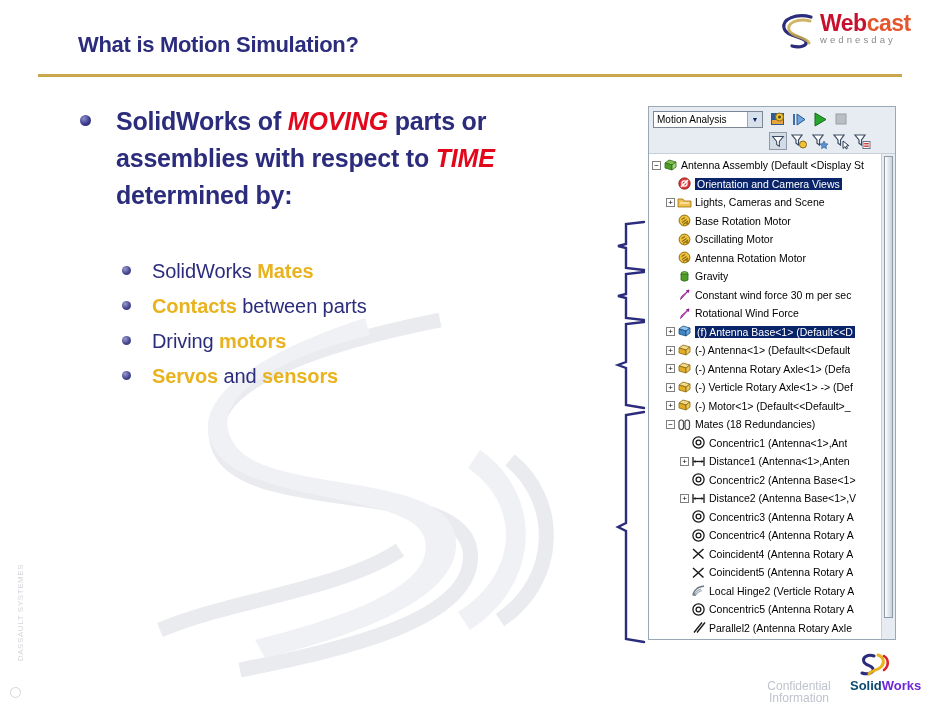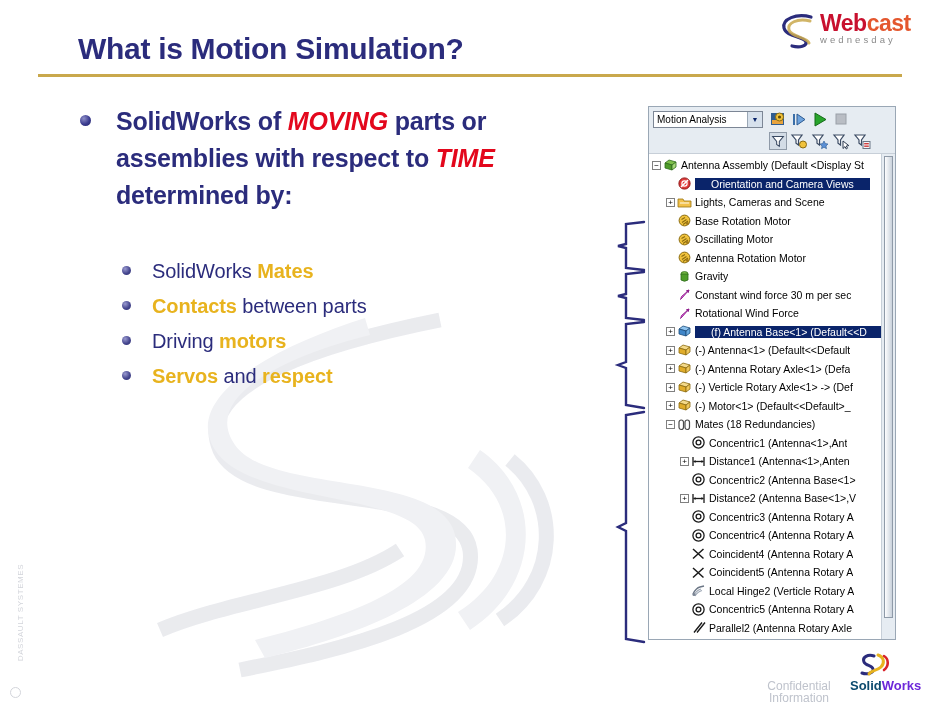--- a/index.html
+++ b/index.html
@@ -31,21 +31,21 @@
   }
   #wc-logo .wc-wed {
     font-size:9.5px; color:#8a8a8a; letter-spacing:3.1px;
     margin-top:-3px; font-family:"Liberation Sans", sans-serif;
   }
   #wc-logo svg { position:absolute; left:0; top:4px; }
 
   
   #title {
     position:absolute; left:78px; top:32px;
-    font-size:30px; font-weight:bold; color:#2B2C7C;
+    font-size:22px; font-weight:bold; color:#2B2C7C;
     letter-spacing:-0.3px;
   }
   #title-rule {
     position:absolute; left:38px; top:74px; width:864px; height:3px;
     background:#C9A84C;
   }
 
   
   #main-bullet { position:absolute; left:80px; top:103px; width:480px; }
   #main-bullet .dot {
@@ -117,21 +117,21 @@
   }
   .trow .exp {
     width:9px; height:9px; margin-left:3px; margin-right:2px;
     border:1px solid #808080; background:#fff;
     font-size:8px; line-height:7px; text-align:center; color:#000;
     flex:0 0 auto;
   }
   .trow .exp.none { border:none; background:transparent; }
   .trow .ico { width:15px; height:15px; flex:0 0 auto; margin-right:3px; display:block; }
   .trow .lbl { overflow:hidden; }
-  .trow.sel .lbl { background:#0A246A; color:#fff; padding:0 16px; }
+  .trow.sel .lbl { background:#0A246A; color:#fff; padding:0 2px; }
   .trow.d1 { padding-left:0px; }
   .trow.d2 { padding-left:14px; }
   .trow.d3 { padding-left:28px; }
 
   #tree-sb {
     width:14px; background:#E6ECF2; border-left:1px solid #c7cfd8;
     position:relative; flex:0 0 auto;
   }
   #tree-sb .thumb {
     position:absolute; left:2px; top:2px; width:9px; height:462px;
@@ -209,21 +209,21 @@
   <div class="sub">
     <span class="dot"></span>
     <div class="txt"><span></span><span class="gold">Contacts</span><span> between  parts</span></div>
   </div>
   <div class="sub">
     <span class="dot"></span>
     <div class="txt"><span>Driving </span><span class="gold">motors</span><span></span></div>
   </div>
   <div class="sub">
     <span class="dot"></span>
-    <div class="txt"><span class="gold">Servos</span><span> and </span><span class="gold">respect</span></div>
+    <div class="txt"><span class="gold">Servos</span><span> and </span><span class="gold">sensors</span></div>
   </div>
 </div>
 
 <svg id="braces" viewBox="0 0 62 560">
   <g fill="none" stroke="#2B2C7C" stroke-width="2.4" stroke-linecap="round">
     <g>
       <path d="M46 122 L28 124 L28 144 L20 146 L28 148 L28 168 L46 170"></path>
     </g>
     <g>
       <path d="M46 172 L28 174 L28 194 L20 196 L28 198 L28 218 L46 220"></path>

